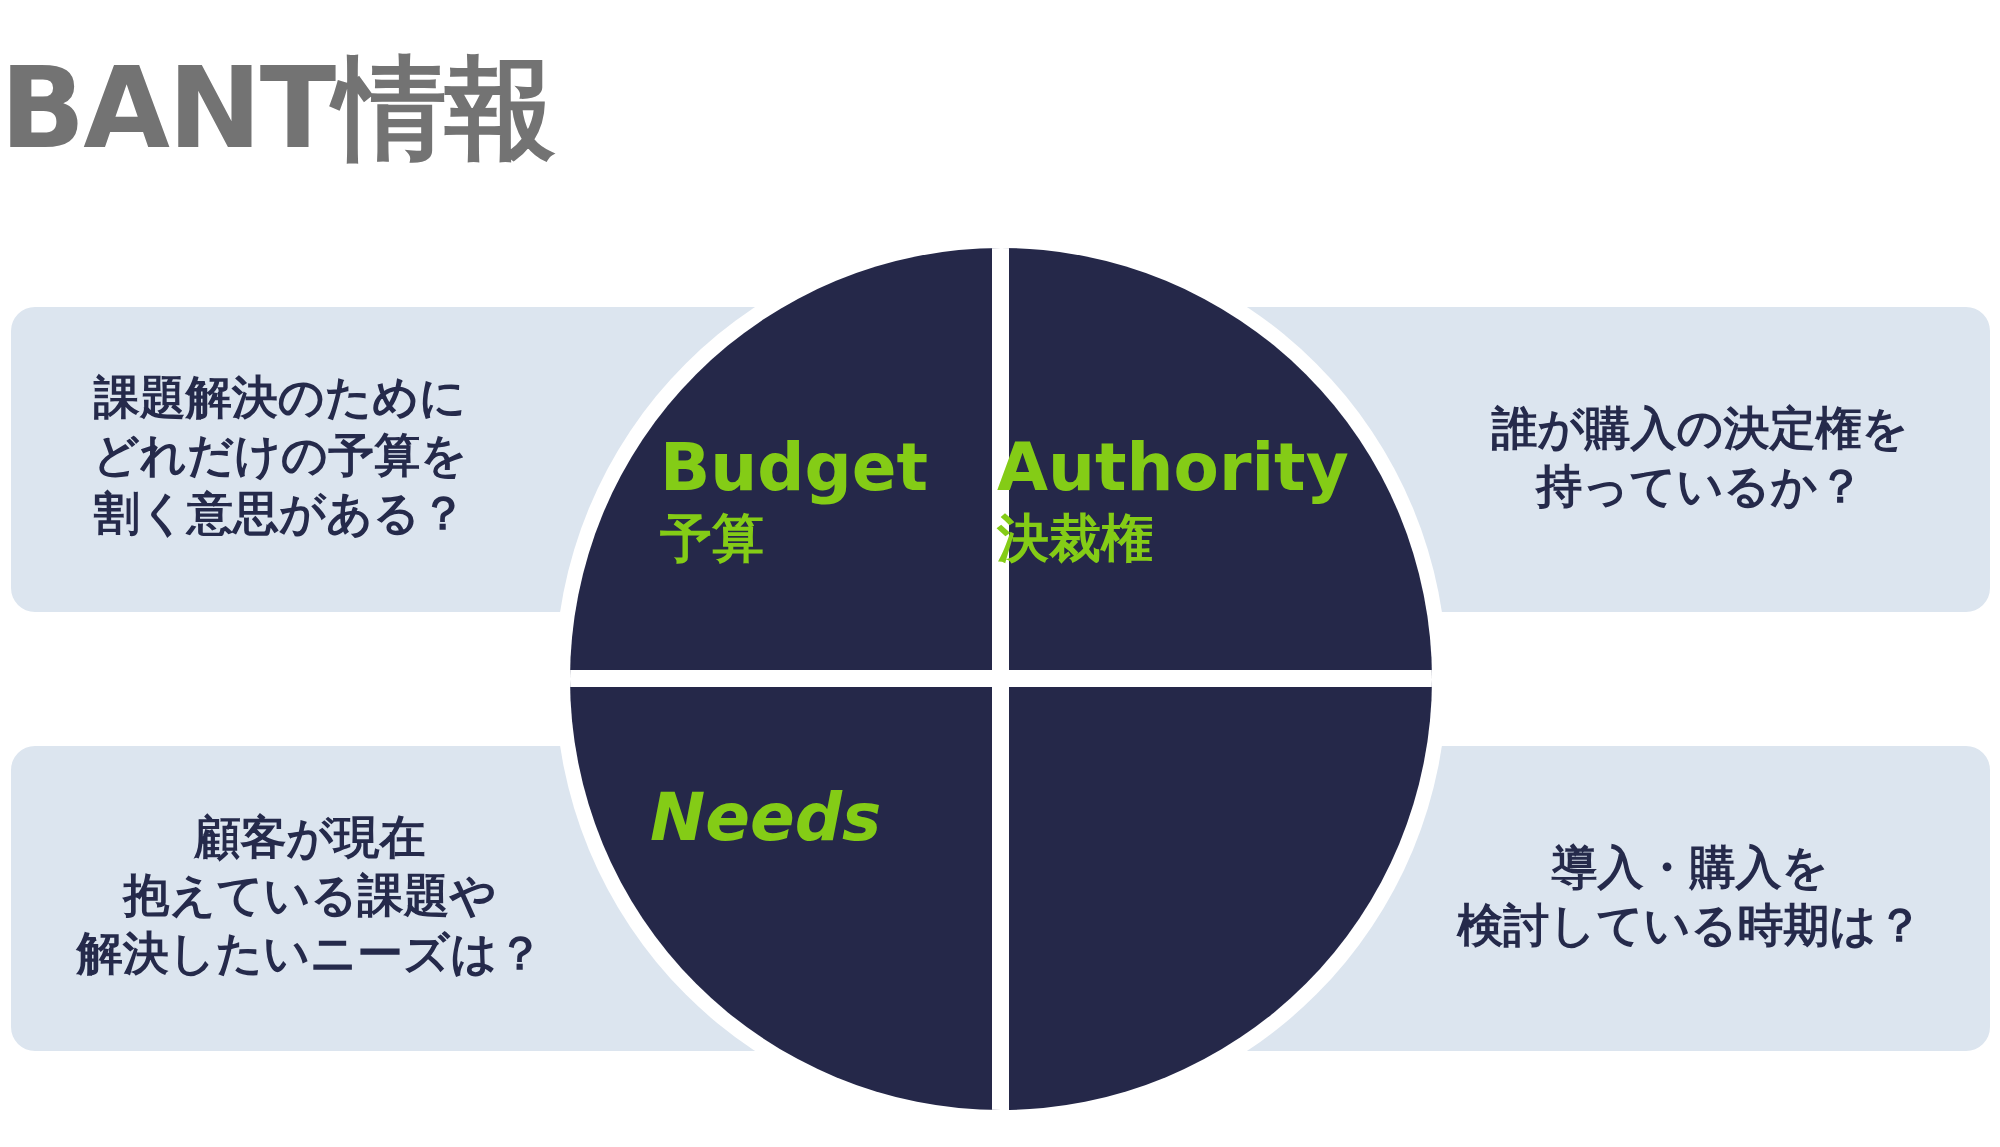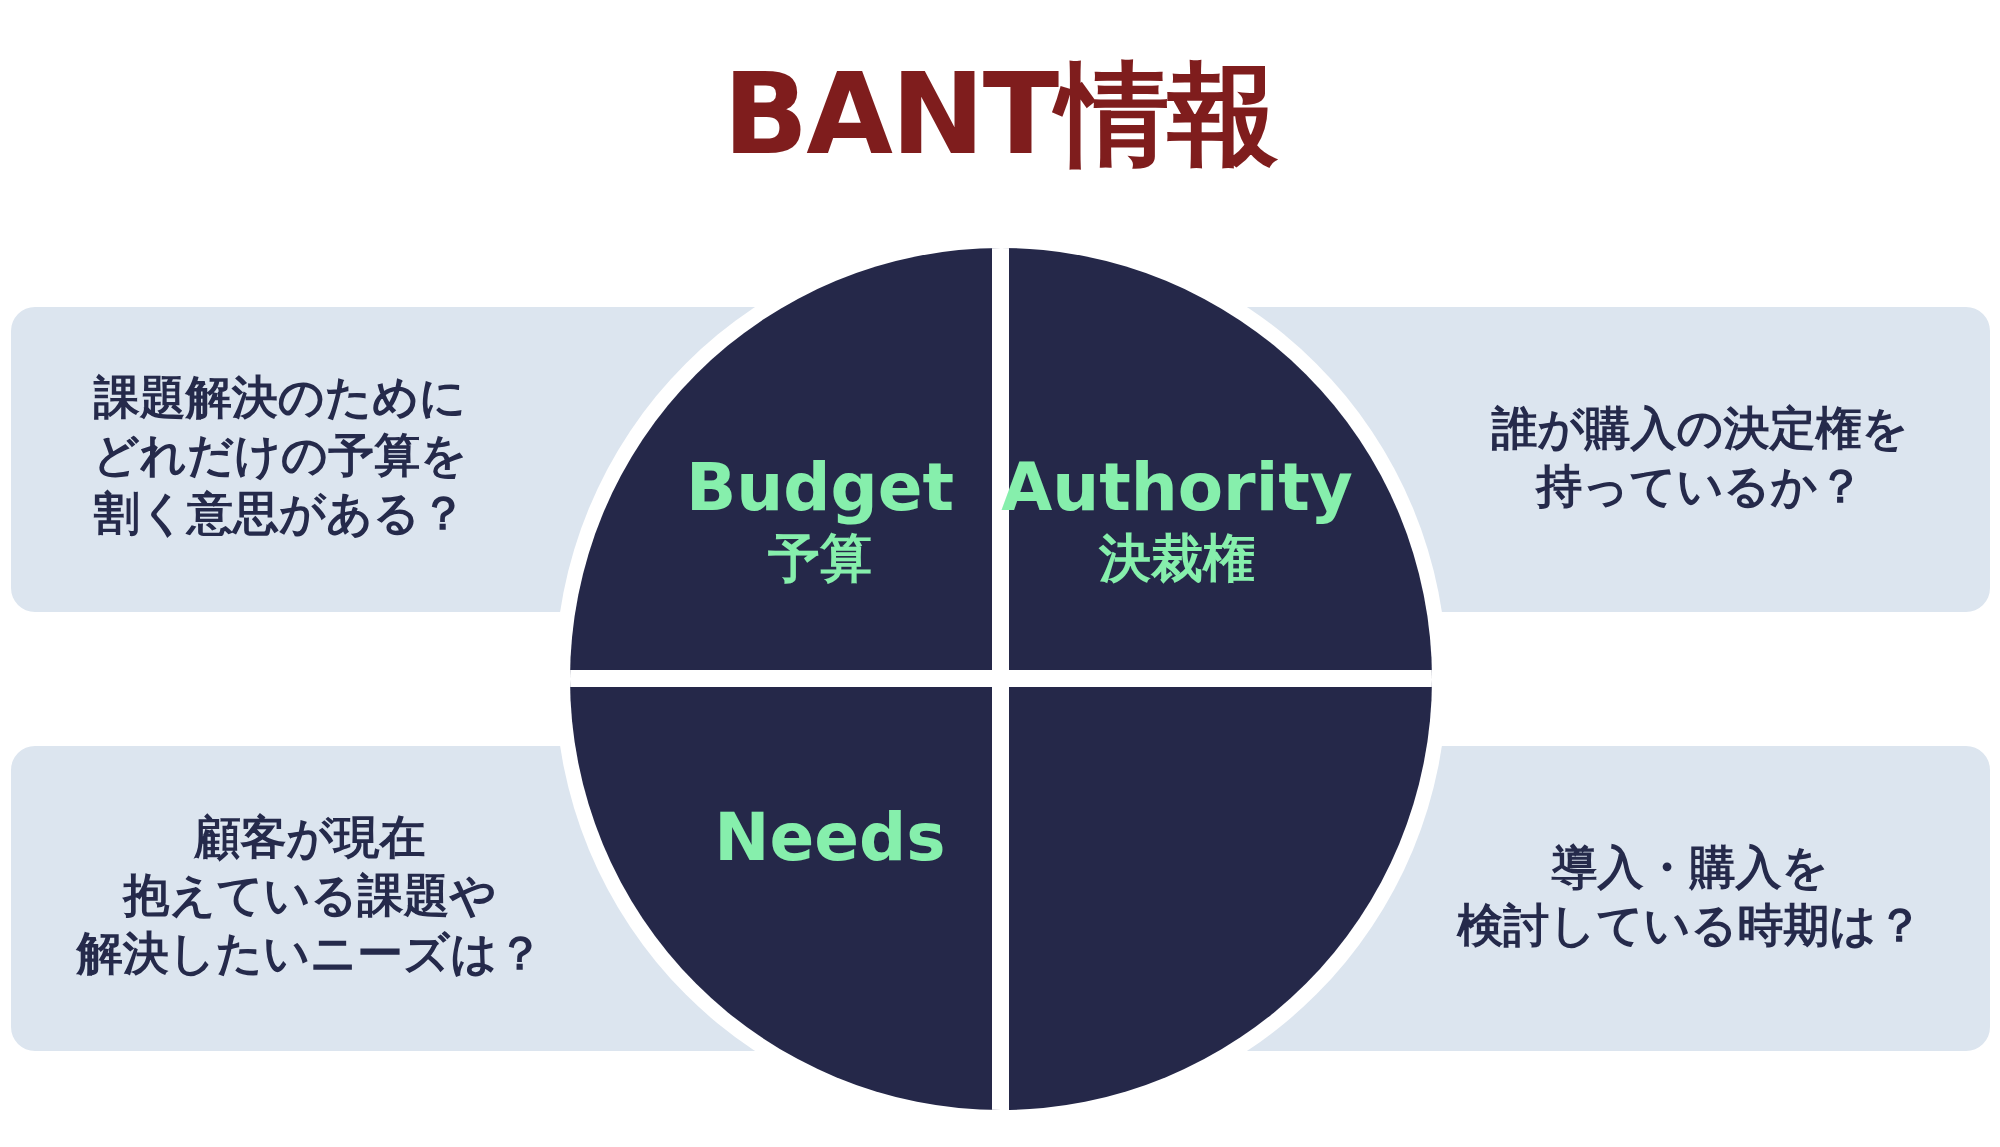--- a/index.html
+++ b/index.html
@@ -1,29 +1,29 @@
 <!DOCTYPE html>
 <html><head>
 <meta charset="utf-8">
 <style>
   html, body { margin: 0; padding: 0; background: #ffffff; }
   body { width: 2000px; height: 1147px; position: relative; overflow: hidden;
          font-family: "DejaVu Sans", "Liberation Sans", sans-serif; }
-  .title { position: absolute; left: 0; top: 38px; width: 2000px; text-align: center;
-           font-size: 112px; font-weight: bold; color: #7f1d1d; line-height: 140px; letter-spacing: -2px; margin-top: 6px; }
+  .title { position: absolute; left: 0; top: 38px; width: 2000px; 
+           font-size: 112px; font-weight: bold; color: #737373; line-height: 140px; letter-spacing: -2px; }
   .card { position: absolute; background: #dce5ef; border-radius: 24px; }
   .card-text { position: absolute; color: #252a4b; font-weight: bold; font-size: 46px;
                line-height: 58px; text-align: center; white-space: pre-line; }
   .ring { position: absolute; left: 555px; top: 233px; width: 892px; height: 892px;
           border-radius: 50%; background: #ffffff; }
   .circle { position: absolute; left: 570px; top: 248px; width: 862px; height: 862px;
             border-radius: 50%; background: #252849; overflow: hidden; }
   .gap-v { position: absolute; left: 422px; top: 0; width: 17px; height: 862px; background: #ffffff; }
   .gap-h { position: absolute; left: 0; top: 422px; width: 862px; height: 17px; background: #ffffff; }
-  .quad-label { position: absolute; color: #86efac; text-align: center; font-weight: bold; margin-top: 20px; }
+  .quad-label { position: absolute; color: #84cc16; font-weight: bold; }
   .quad-en { display: block; font-size: 66px; line-height: 80px; }
   .quad-ja { display: block; font-size: 52px; line-height: 60px; }
 </style>
 </head>
 <body>
 
 <div class="title">BANT情報</div>
 
 <div class="card" style="left:11px; top:307px; width:800px; height:305px;"></div>
 <div class="card" style="left:1190px; top:307px; width:800px; height:305px;"></div>
@@ -47,18 +47,18 @@
   <div class="gap-h"></div>
 
   <div class="quad-label" style="left:90px; top:180px; width:320px;">
     <span class="quad-en">Budget</span>
     <span class="quad-ja">予算</span>
   </div>
   <div class="quad-label" style="left:427px; top:180px; width:360px;">
     <span class="quad-en">Authority</span>
     <span class="quad-ja">決裁権</span>
   </div>
-  <div class="quad-label" style="left:100px; top:530px; width:320px;">
+  <div class="quad-label" style="left:80px; top:530px; width:320px;font-style:italic;">
     <span class="quad-en">Needs</span>
   </div>
   <div class="quad-label" style="left:440px; top:530px; width:360px;">
   </div>
 </div>
 
 </body></html>

